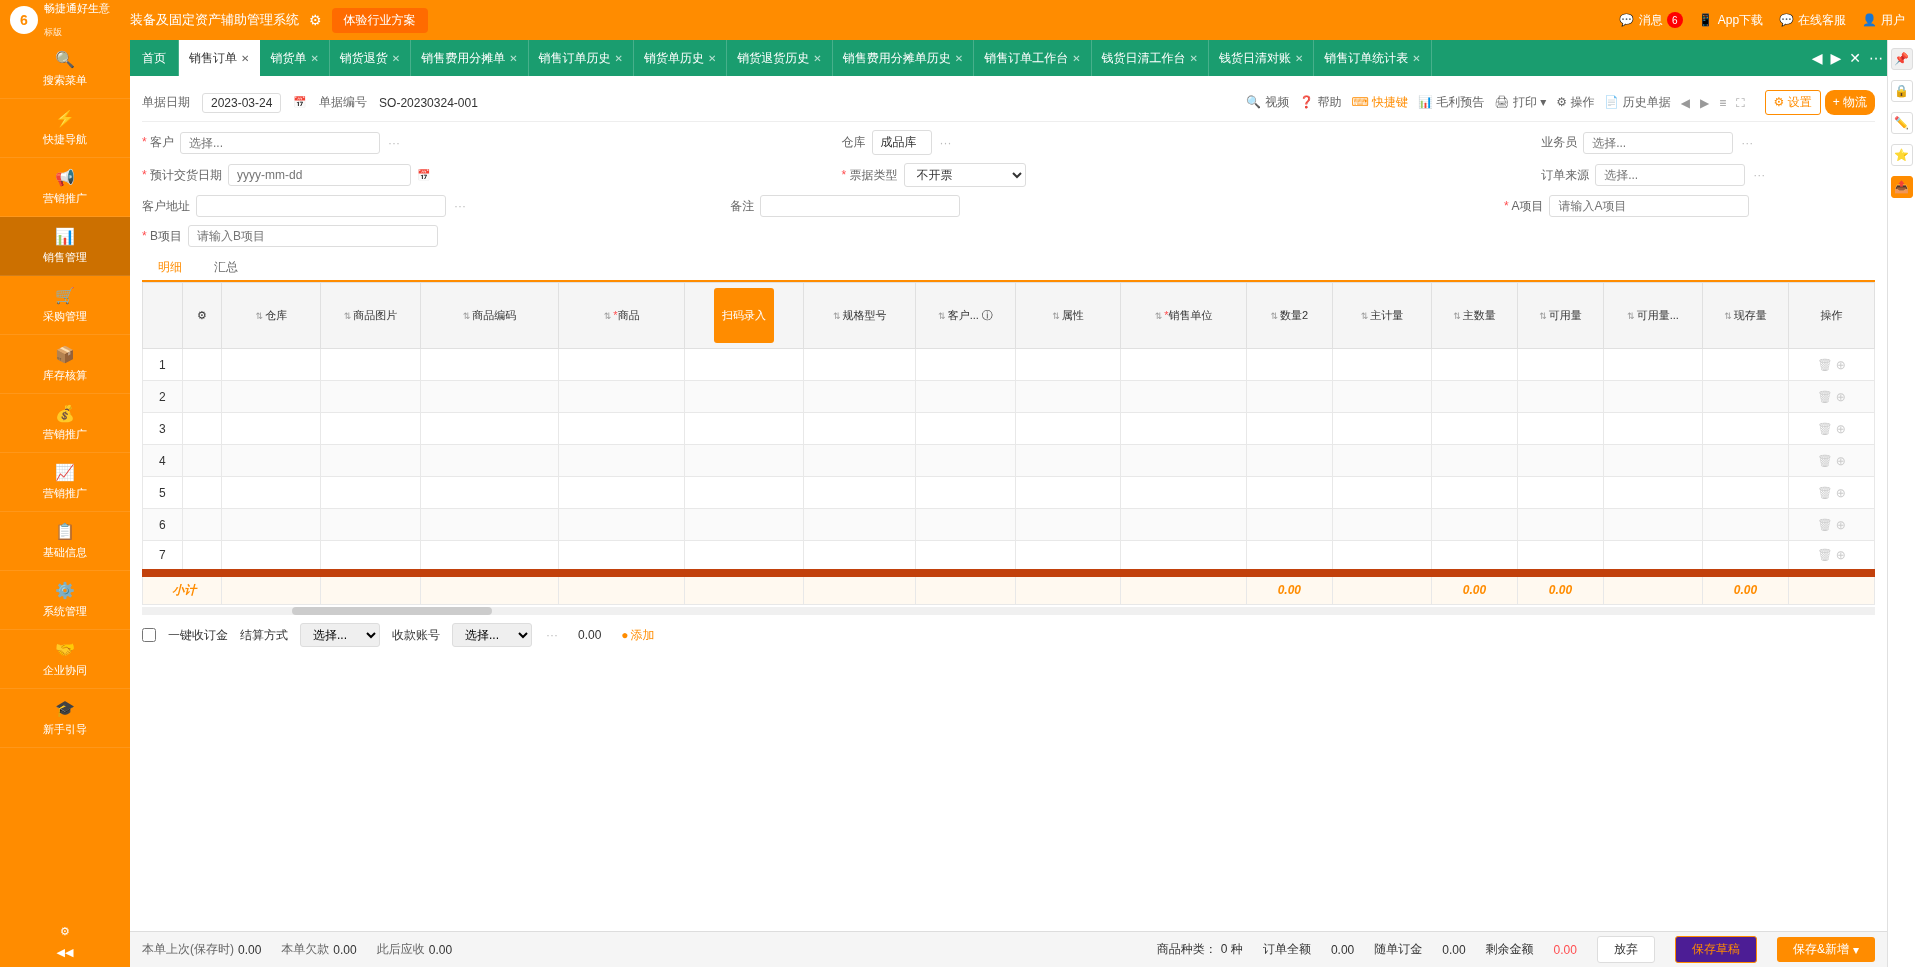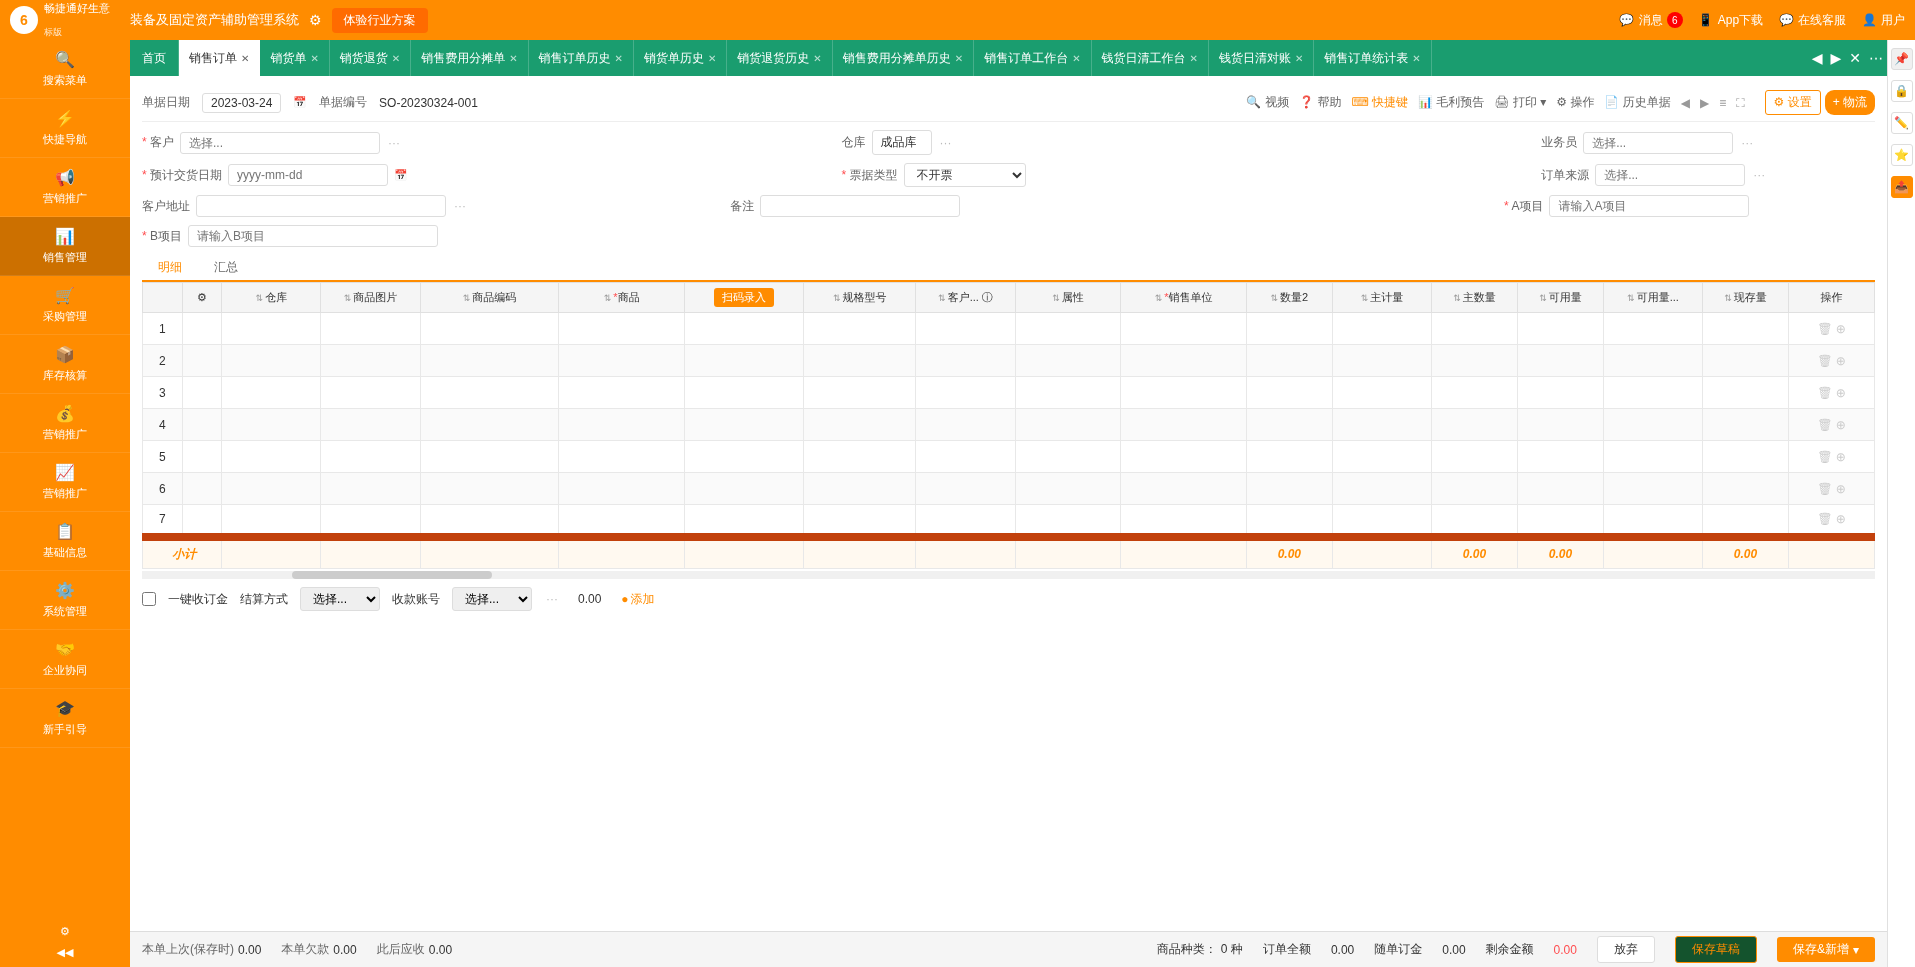--- a/index.html
+++ b/index.html
@@ -62,34 +62,34 @@
     
     .table-tabs { display: flex; gap: 0; margin-bottom: 0; border-bottom: 2px solid #ff8c00; }
     .table-tab { padding: 4px 16px; cursor: pointer; font-size: 12px; color: #666; }
     .table-tab.active { color: #ff8c00; border-bottom: 2px solid #ff8c00; margin-bottom: -2px; }
 
     .data-table { width: 100%; border-collapse: collapse; font-size: 12px; table-layout: fixed; }
     .data-table th { background: #f5f5f5; border: 1px solid #e0e0e0; padding: 5px 4px; text-align: center; color: #333; font-weight: normal; white-space: nowrap; overflow: hidden; font-size: 11px; }
     .data-table td { border: 1px solid #e8e8e8; padding: 4px; text-align: center; height: 32px; }
     .data-table tr:nth-child(even) td { background: #fafafa; }
 
-    .scan-btn { background: #ff8c00; color: #fff; border: none; border-radius: 3px; padding: 2px 8px; font-size: 11px; cursor: pointer; }
+    .scan-btn { background: #ff8c00; color: #fff; border: none; border-radius: 3px; padding: 20px 8px; font-size: 11px; cursor: pointer; }
 
     
     .subtotal-row td { background: #fff9f0; font-weight: bold; color: #ff8c00; border-top: 8px solid #c2410c; font-style: italic; }
 
     
     .payment-row { display: flex; align-items: center; gap: 12px; padding: 6px 0; }
     .payment-checkbox { width: 14px; height: 14px; }
     .payment-label { color: #333; font-size: 12px; }
     .payment-input { border: 1px solid #ddd; border-radius: 3px; padding: 3px 8px; font-size: 12px; min-width: 80px; }
     .payment-add-btn { color: #ff8c00; cursor: pointer; font-size: 12px; display: flex; align-items: center; gap: 2px; }
     .payment-amount { color: #333; font-size: 12px; padding: 3px 8px; }
     .btn-discard { border: 1px solid #ddd; background: #fff; border-radius: 3px; padding: 4px 16px; font-size: 12px; cursor: pointer; color: #333; }
-    .btn-draft { background: #14532d; border: 1px solid #ff8c00; color: #ff8c00; border-radius: 3px; padding: 4px 16px; font-size: 12px; cursor: pointer; }
+    .btn-draft { background: #4c1d95; border: 1px solid #ff8c00; color: #ff8c00; border-radius: 3px; padding: 4px 16px; font-size: 12px; cursor: pointer; }
     .btn-save-new { background: #ff8c00; color: #fff; border: none; border-radius: 3px; padding: 4px 16px; font-size: 12px; cursor: pointer; display: flex; align-items: center; gap: 4px; }
 
     
     .bottom-status { display: flex; align-items: center; gap: 20px; font-size: 12px; color: #666; }
     .bottom-status-item { display: flex; align-items: center; gap: 4px; }
 
     
     .right-panel { width: 28px; background: #fff; border-left: 1px solid #e0e0e0; display: flex; flex-direction: column; align-items: center; padding: 8px 0; gap: 10px; }
     .right-panel-icon { width: 22px; height: 22px; display: flex; align-items: center; justify-content: center; border: 1px solid #ddd; border-radius: 3px; cursor: pointer; font-size: 12px; color: #666; }
 
@@ -309,21 +309,21 @@
           <div class="field-group">
             <span class="form-field-label">业务员</span>
             <input type="text" class="form-field-input placeholder" placeholder="选择..." style="width: 150px;">
             <span class="dots">···</span>
           </div>
         </div>
 
         <div class="form-row">
           <div class="field-group">
             <span class="form-field-label required" style="white-space:nowrap;">预计交货日期</span>
-            <input type="text" class="form-field-input" style="width: 160px;" placeholder="yyyy-mm-dd">
+            <input type="text" class="form-field-input" style="width: 183px;" placeholder="yyyy-mm-dd">
             <span style="color:#bbb;font-size:11px;">📅</span>
           </div>
           <div class="field-spacer" style="flex:1;"></div>
           <div class="field-group">
             <span class="form-field-label required">票据类型</span>
             <select class="form-field-select" style="min-width:120px;">
               <option>不开票</option>
               <option>增值税普通发票</option>
               <option>增值税专用发票</option>
             </select>

